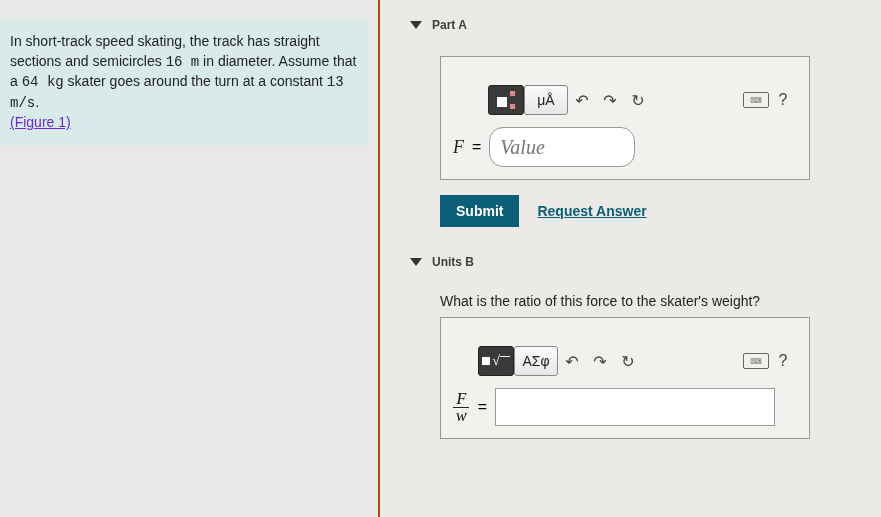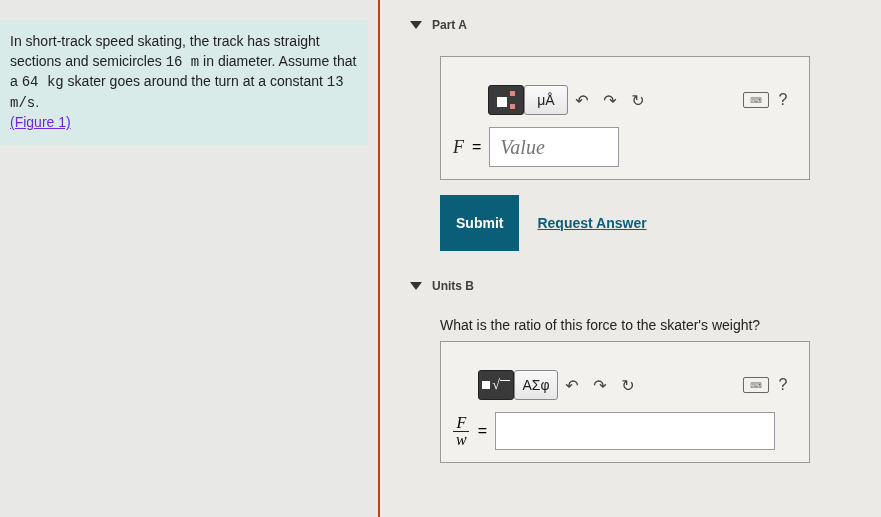--- a/index.html
+++ b/index.html
@@ -136,40 +136,40 @@
     .value-input, .units-input {
       border: 1px solid #999;
       background: #fff;
       height: 40px;
       padding: 0 10px;
       font-family: 'Times New Roman', serif;
       font-style: italic;
       font-size: 20px;
       color: #888;
     }
-    .value-input { width: 130px; }
+    .value-input { width: 146px; border-radius: 14px; }
     .units-input { width: 120px; }
     .full-input {
       border: 1px solid #999;
       background: #fff;
       height: 38px;
       width: 280px;
       padding: 0 10px;
     }
     .action-row {
       margin-top: 15px;
       display: flex;
       align-items: center;
       gap: 18px;
     }
     .submit-btn {
       background: #0b5e78;
       color: #fff;
       border: none;
-      padding: 20px 16px;
+      padding: 8px 16px;
       font-size: 14px;
       font-weight: bold;
       cursor: pointer;
     }
     .request-link {
       color: #0b5e78;
       font-weight: bold;
       text-decoration: underline;
       font-size: 14px;
       cursor: pointer;

